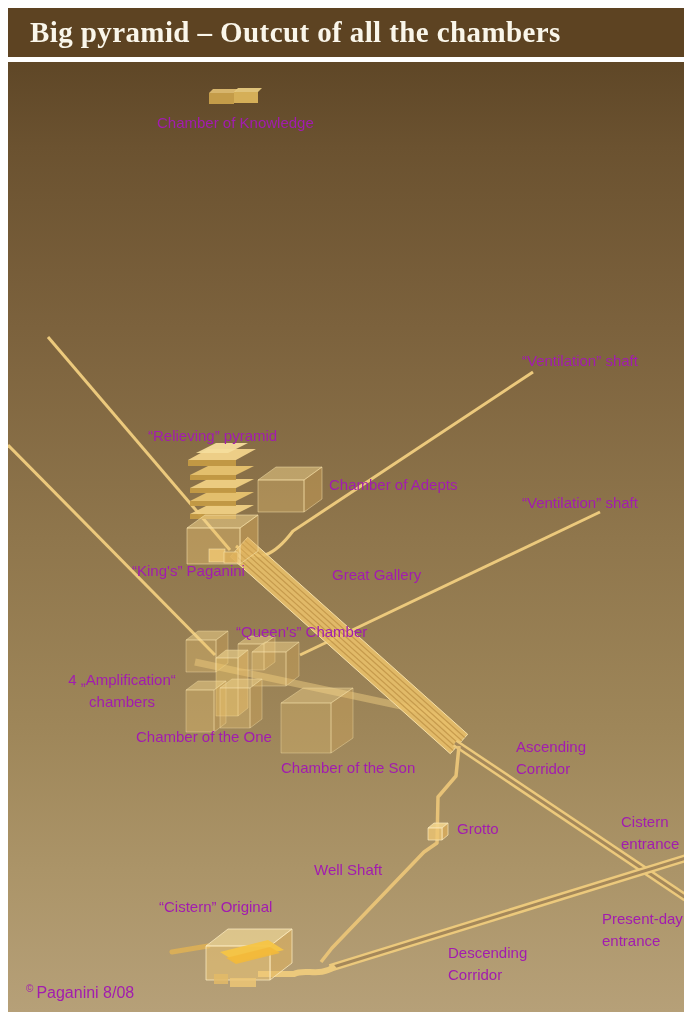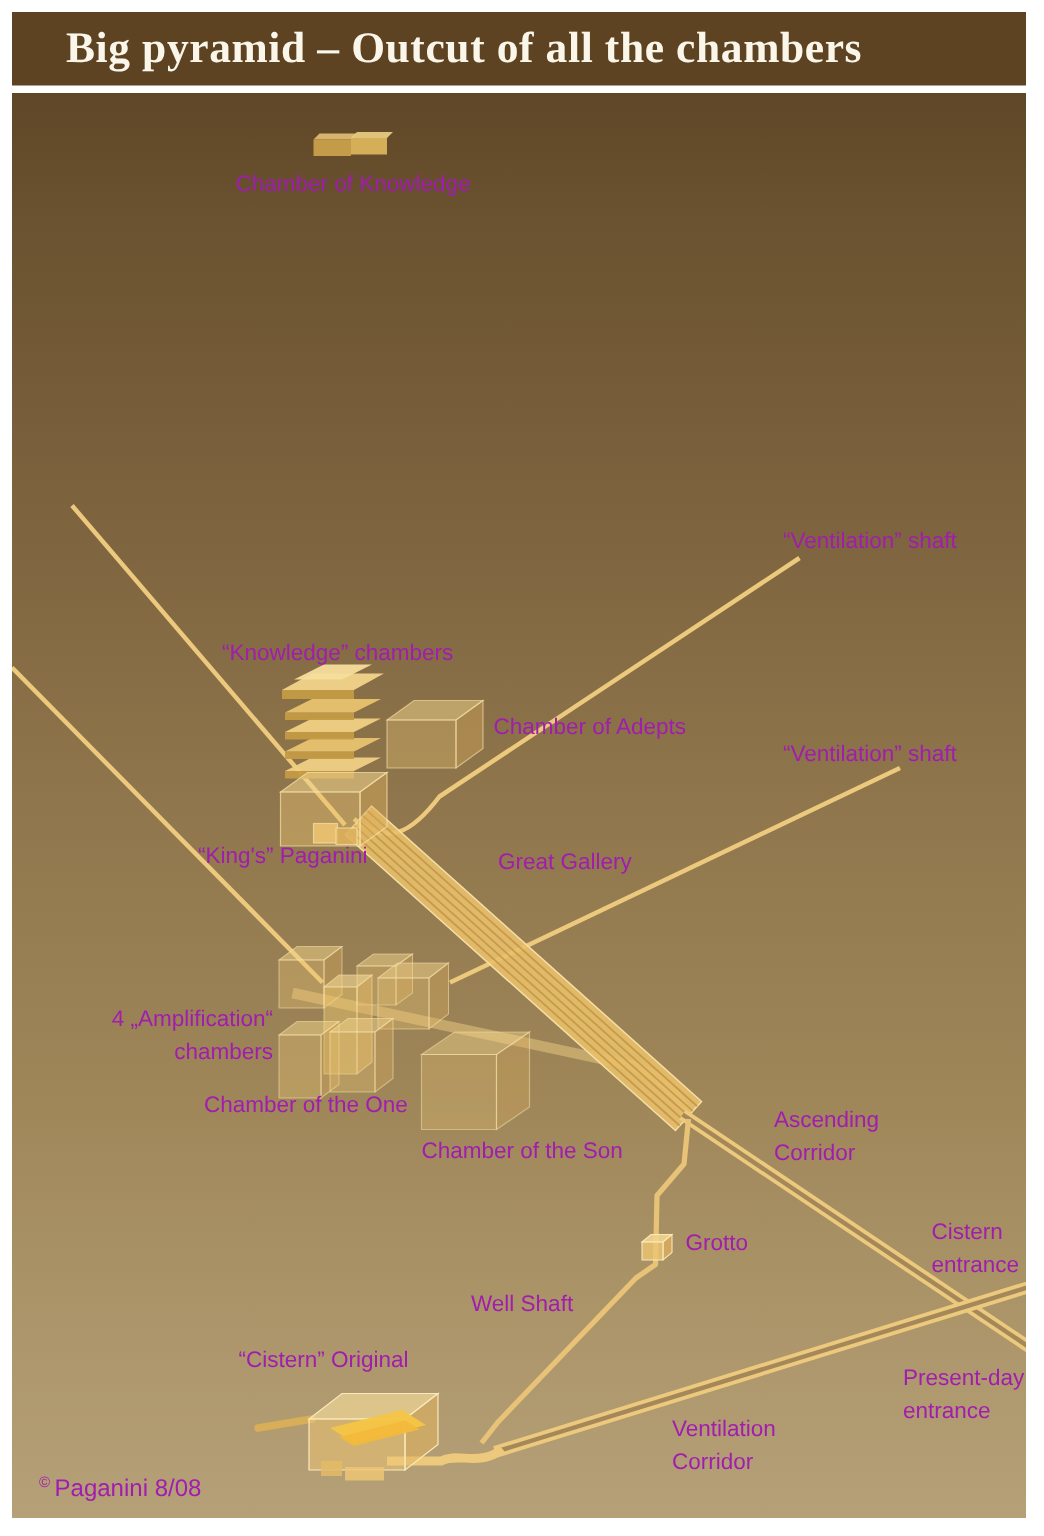--- a/index.html
+++ b/index.html
@@ -1,27 +1,27 @@
 <!DOCTYPE html>
 <html><head>
 <meta charset="utf-8">
 <style>
   html,body{margin:0;padding:0;background:#ffffff;}
   .page{position:relative;width:696px;height:1024px;background:#ffffff;overflow:hidden;
         font-family:"Liberation Sans",sans-serif;}
   .titlebar{position:absolute;left:8px;top:8px;width:676px;height:49px;background:#5d4322;
             display:flex;align-items:center;}
-  .titlebar .title{margin-left:36px;font-family:"Liberation Serif",serif;font-weight:700;
+  .titlebar .title{margin-left:22px;font-family:"Liberation Serif",serif;font-weight:700;
             font-size:29px;color:#faf6ea;letter-spacing:.4px;white-space:nowrap;}
   .diagram{position:absolute;left:8px;top:62px;width:676px;height:950px;
            background:linear-gradient(180deg,#5f4727 0%,#6b5230 9%,#7c623d 28%,
                       #8f764c 50%,#9e8659 70%,#ab9468 85%,#b6a078 100%);}
   .diagram svg{position:absolute;left:0;top:0;}
   .lbl{position:absolute;color:#a21caf;font-size:15px;line-height:22px;white-space:pre-line;}
-  .lbl.center{text-align:right;width:120px;}
+  .lbl.center{text-align:center;width:120px;}
   .copyright{position:absolute;left:26px;top:983px;color:#a21caf;font-size:16px;}
   .copyright .sym{font-size:10px;vertical-align:super;margin-right:3px;}
 </style>
 </head>
 <body>
 
 <div class="page">
 
   <div class="titlebar">
     <div class="title">Big pyramid – Outcut of all the chambers</div>
@@ -144,37 +144,38 @@
         <polygon points="209,93 213,89 238,89 234,93" fill="#e3c173" fill-opacity="0.9"></polygon>
         <polygon points="234,92 238,88 262,88 258,92" fill="#edd083" fill-opacity="0.9"></polygon>
         <rect x="209" y="93" width="25" height="11" fill="#c49c49"></rect>
         <rect x="234" y="92" width="24" height="11" fill="#d5af58"></rect>
       </g>
     </svg>
   </div>
 
   <div class="lbl" style="left:157px;top:112px">Chamber of Knowledge</div>
   <div class="lbl" style="left:522px;top:350px">“Ventilation” shaft</div>
-  <div class="lbl" style="left:148px;top:425px">“Knowledge” chambers</div>
+  <div class="lbl" style="left:148px;top:425px">“Relieving” pyramid</div>
   <div class="lbl" style="left:329px;top:474px">Chamber of Adepts</div>
   <div class="lbl" style="left:522px;top:492px">“Ventilation” shaft</div>
   <div class="lbl" style="left:132px;top:560px">“King's” Paganini</div>
   <div class="lbl" style="left:332px;top:564px">Great Gallery</div>
+  <div class="lbl" style="left:236px;top:621px">“Queen's” Chamber</div>
   <div class="lbl center" style="left:62px;top:669px">4 „Amplification“
 chambers</div>
   <div class="lbl" style="left:136px;top:726px">Chamber of the One</div>
   <div class="lbl" style="left:281px;top:757px">Chamber of the Son</div>
   <div class="lbl" style="left:516px;top:736px">Ascending
 Corridor</div>
   <div class="lbl" style="left:621px;top:811px">Cistern
 entrance</div>
   <div class="lbl" style="left:457px;top:818px">Grotto</div>
   <div class="lbl" style="left:314px;top:859px">Well Shaft</div>
   <div class="lbl" style="left:159px;top:896px">“Cistern” Original</div>
   <div class="lbl" style="left:602px;top:908px">Present-day
 entrance</div>
-  <div class="lbl" style="left:448px;top:942px">Ventilation
+  <div class="lbl" style="left:448px;top:942px">Descending
 Corridor</div>
 
   <div class="copyright">
     <span class="sym">©</span><span>Paganini 8/08</span>
   </div>
 </div>
 
 </body></html>

